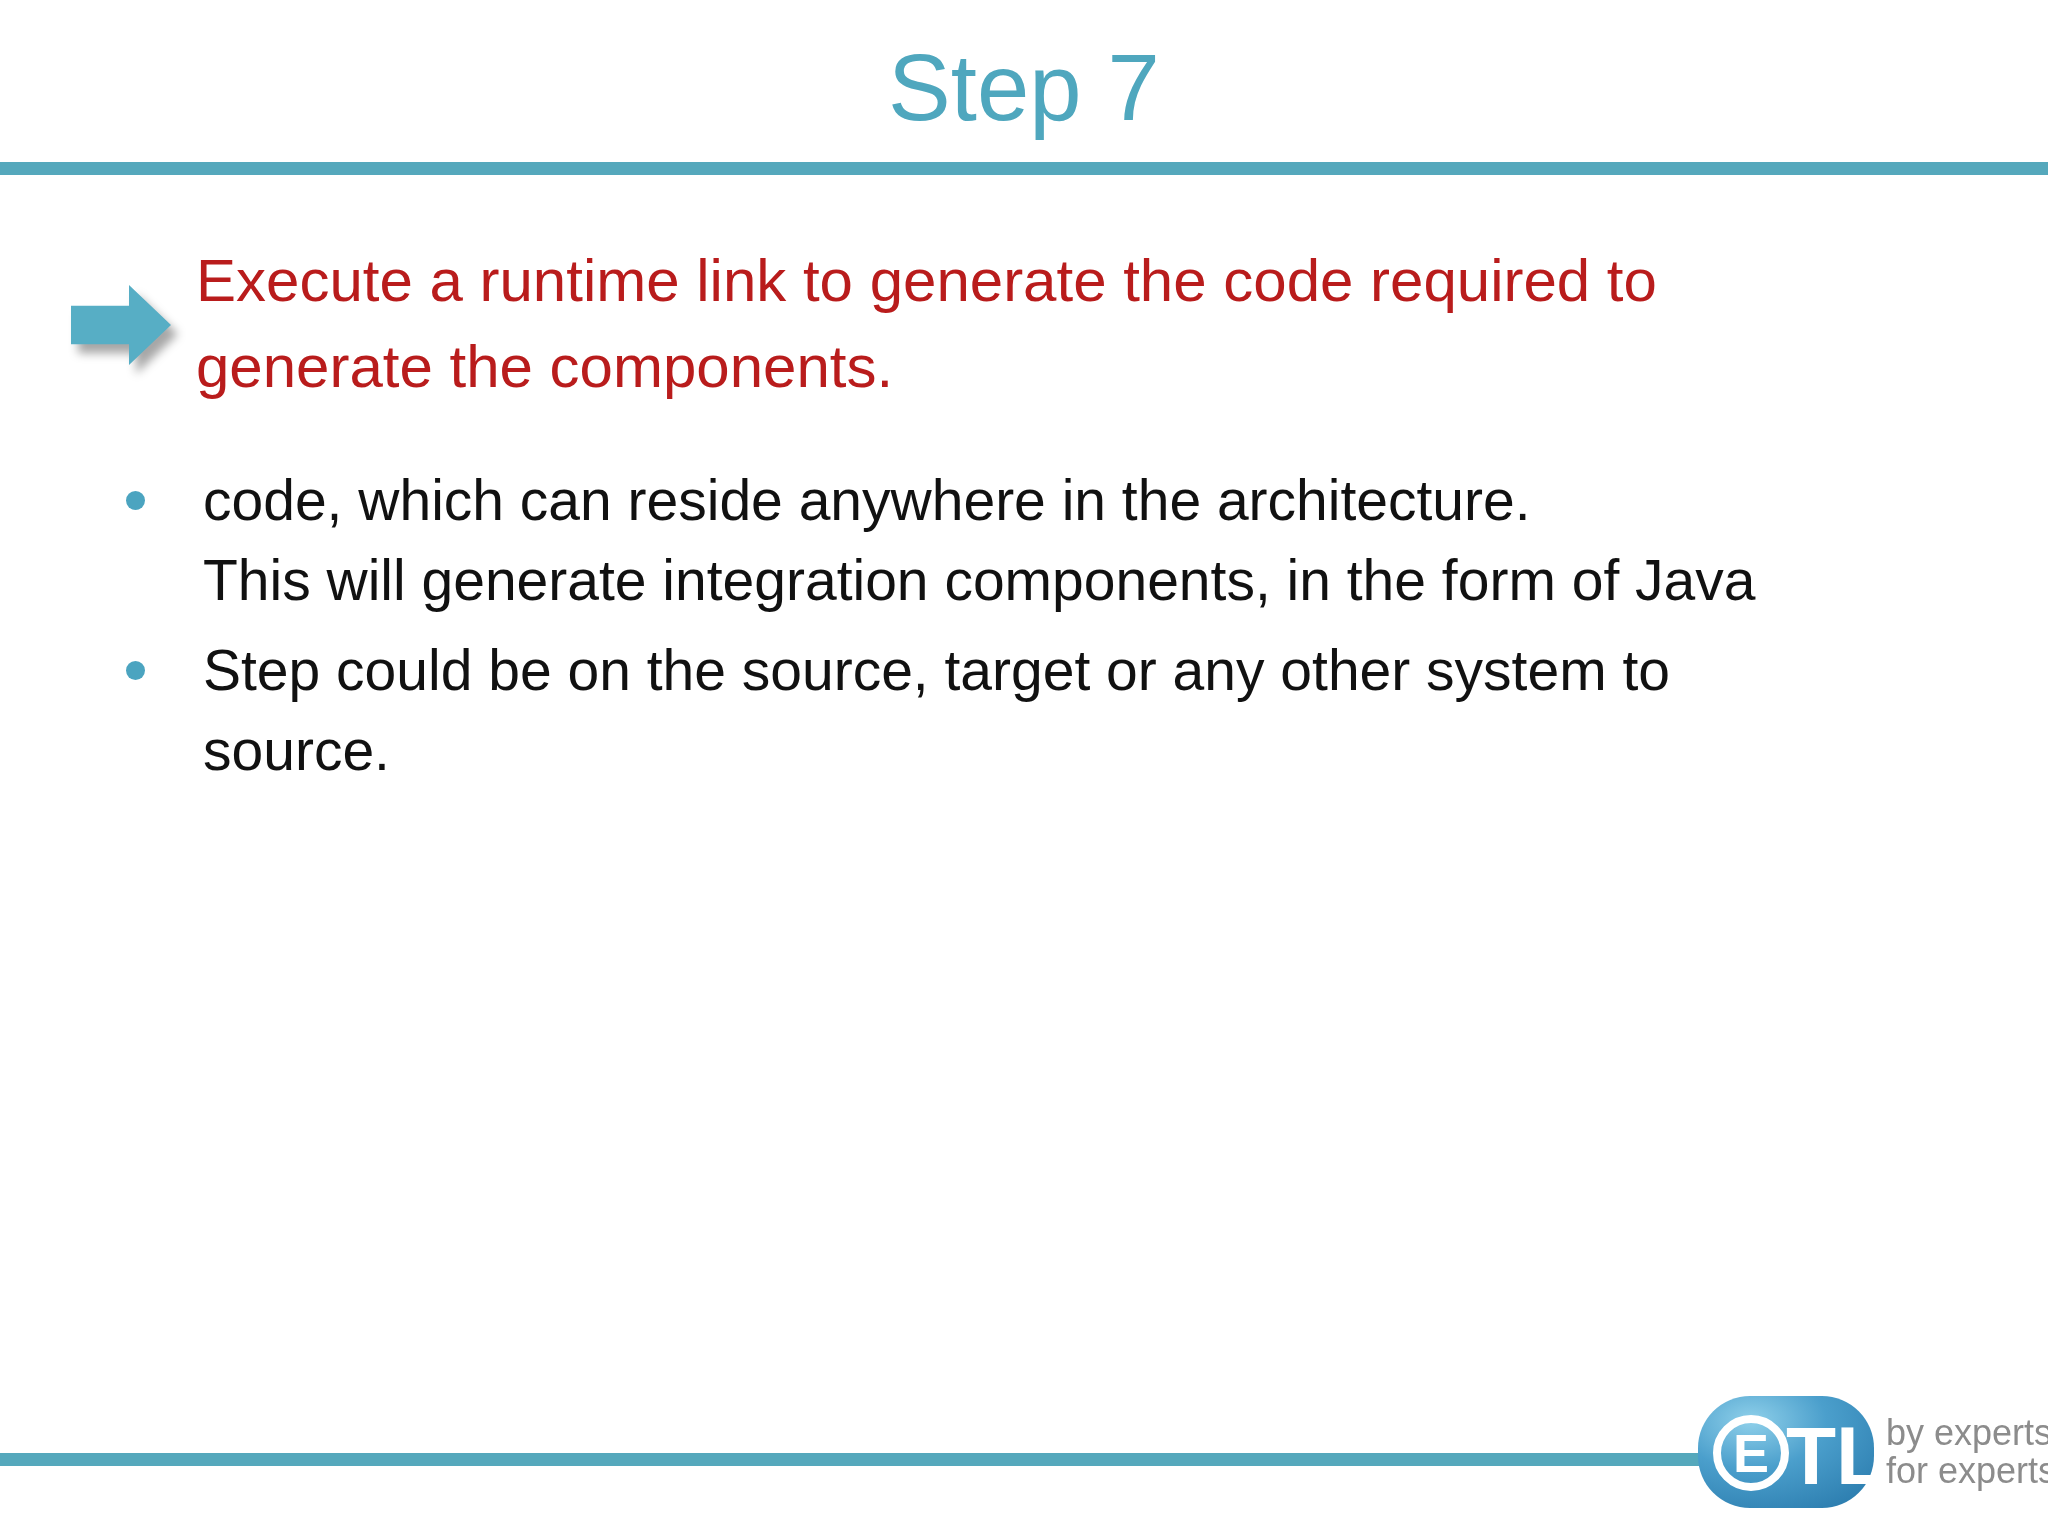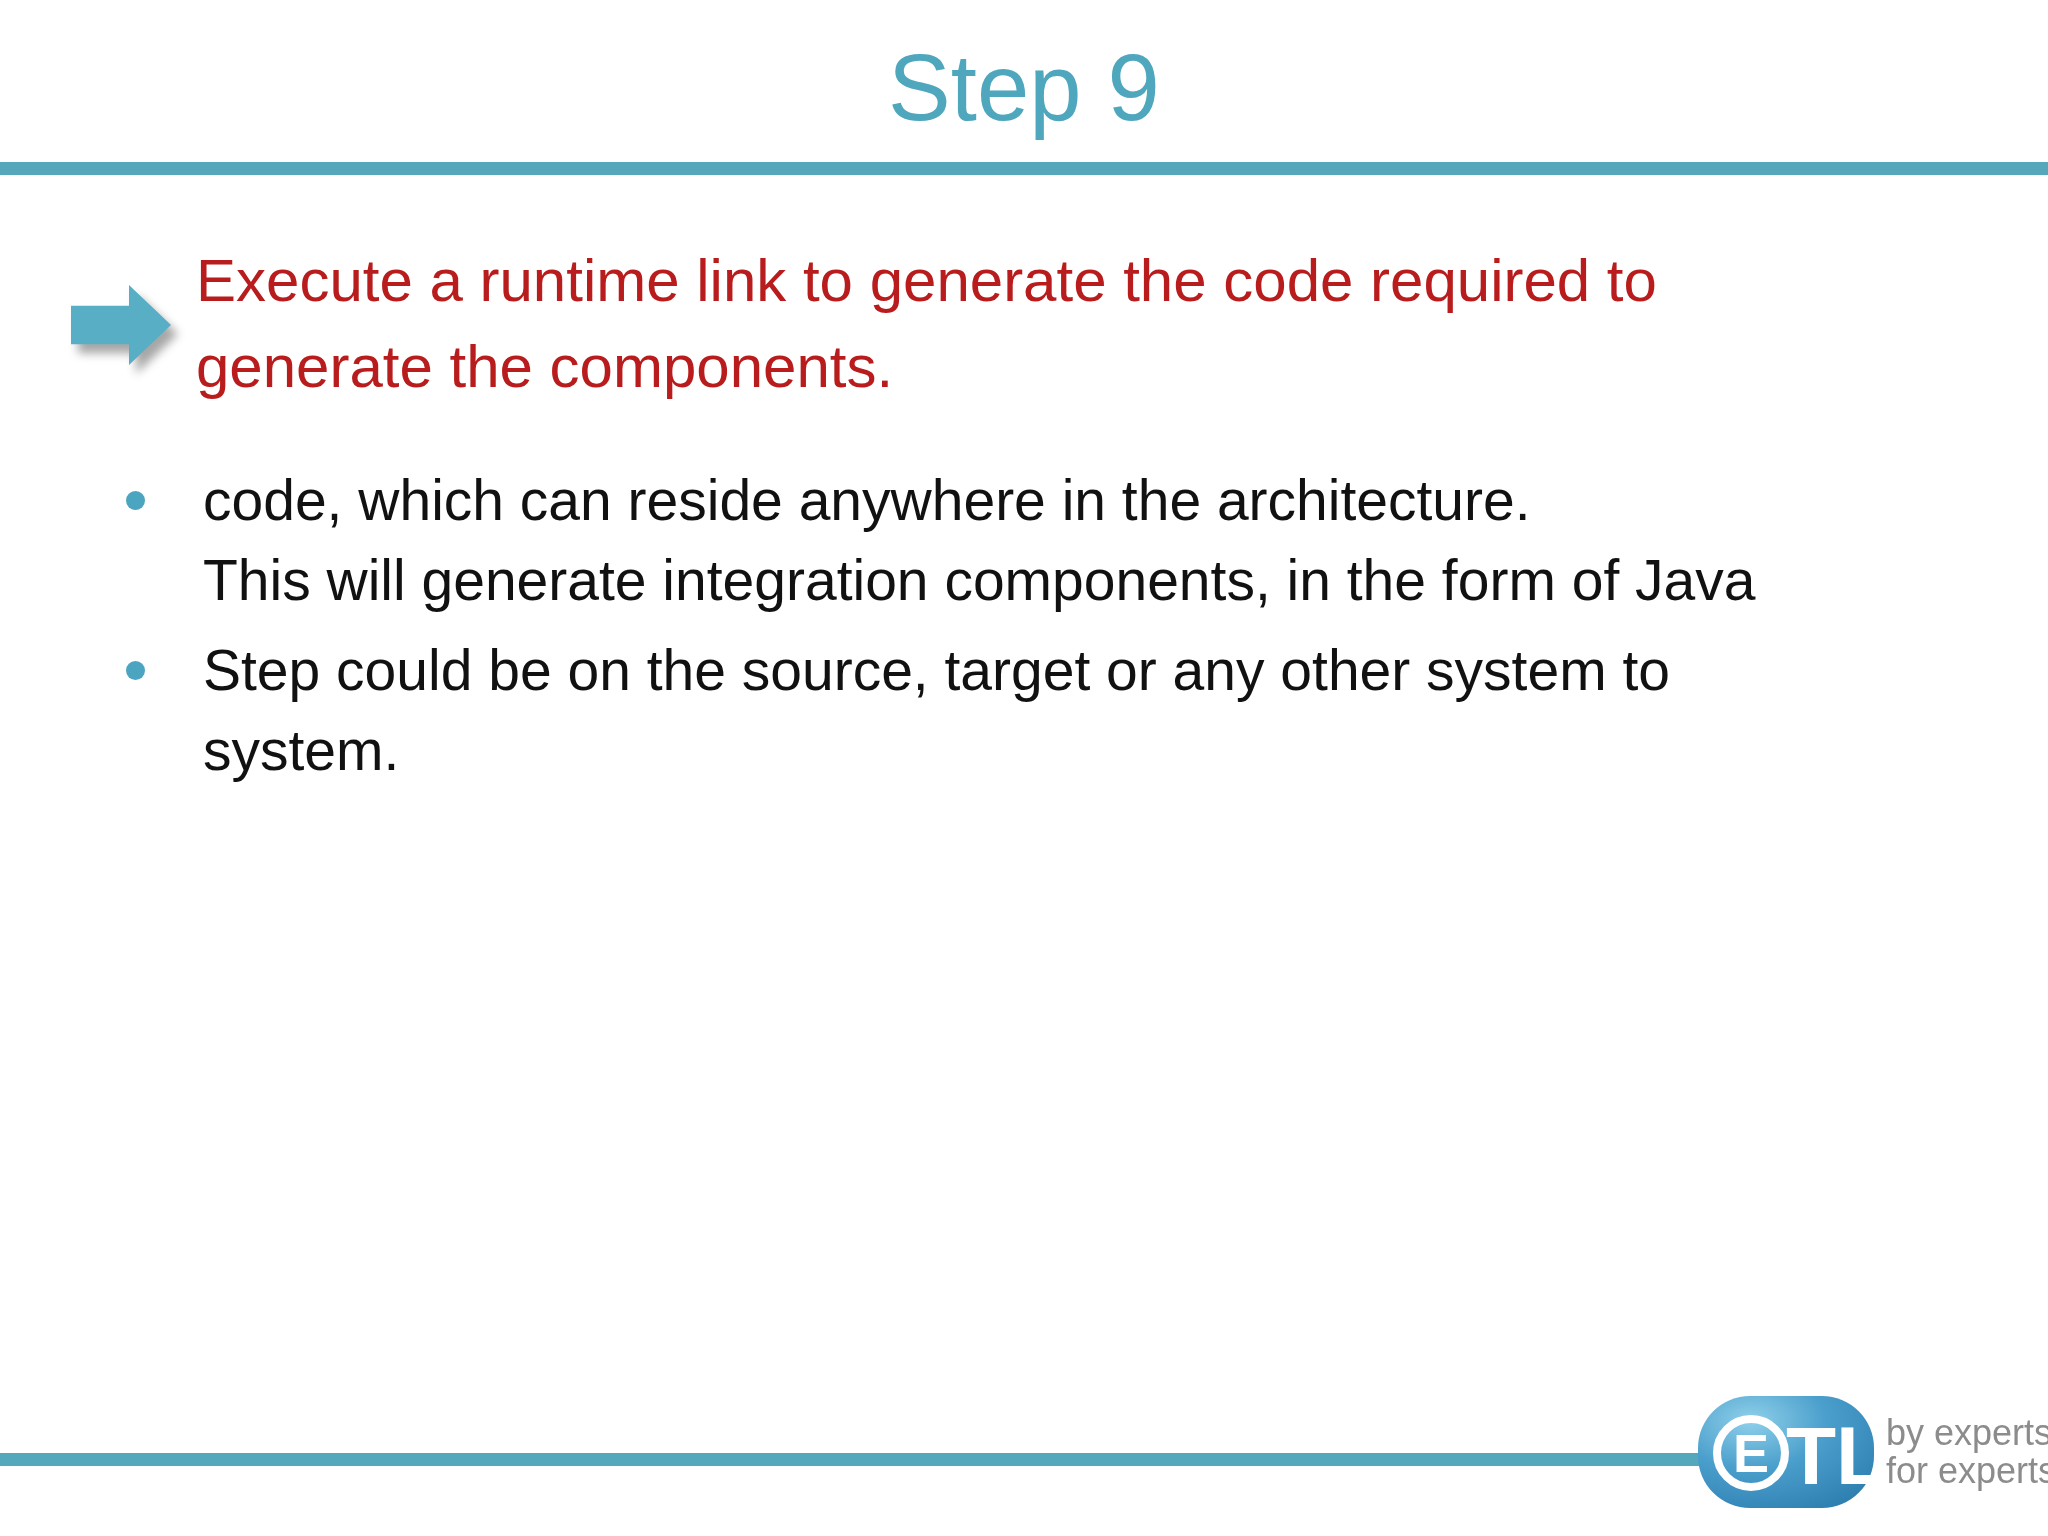--- a/index.html
+++ b/index.html
@@ -94,21 +94,21 @@
     font-size: 36px;
     line-height: 38px;
     white-space: nowrap;
   }
 </style>
 </head>
 <body>
 
 <div class="slide">
 
-  <h1 class="slide-title">Step 9</h1>
+  <h1 class="slide-title">Step 7</h1>
 
   <div class="rule rule-top"></div>
 
   <div class="block-arrow">
     <div class="shape"></div>
   </div>
 
   <div class="heading">
     <div class="line">Execute a runtime link to generate the code required to</div>
     <div class="line">generate the components.</div>
@@ -121,21 +121,21 @@
       <div class="bullet-text">
         <div class="line">code, which can reside anywhere in the architecture.</div>
         <div class="line">This will generate integration components, in the form of Java</div>
       </div>
     </div>
 
     <div class="bullet-item">
       <span class="bullet-dot"></span>
       <div class="bullet-text">
         <div class="line">Step could be on the source, target or any other system to</div>
-        <div class="line">system.</div>
+        <div class="line">source.</div>
       </div>
     </div>
 
   </div>
 
   <div class="rule rule-bottom"></div>
 
   <div class="logo-group">
     <svg class="logo-badge" viewBox="0 0 176 112" xmlns="http://www.w3.org/2000/svg">
       <defs>

